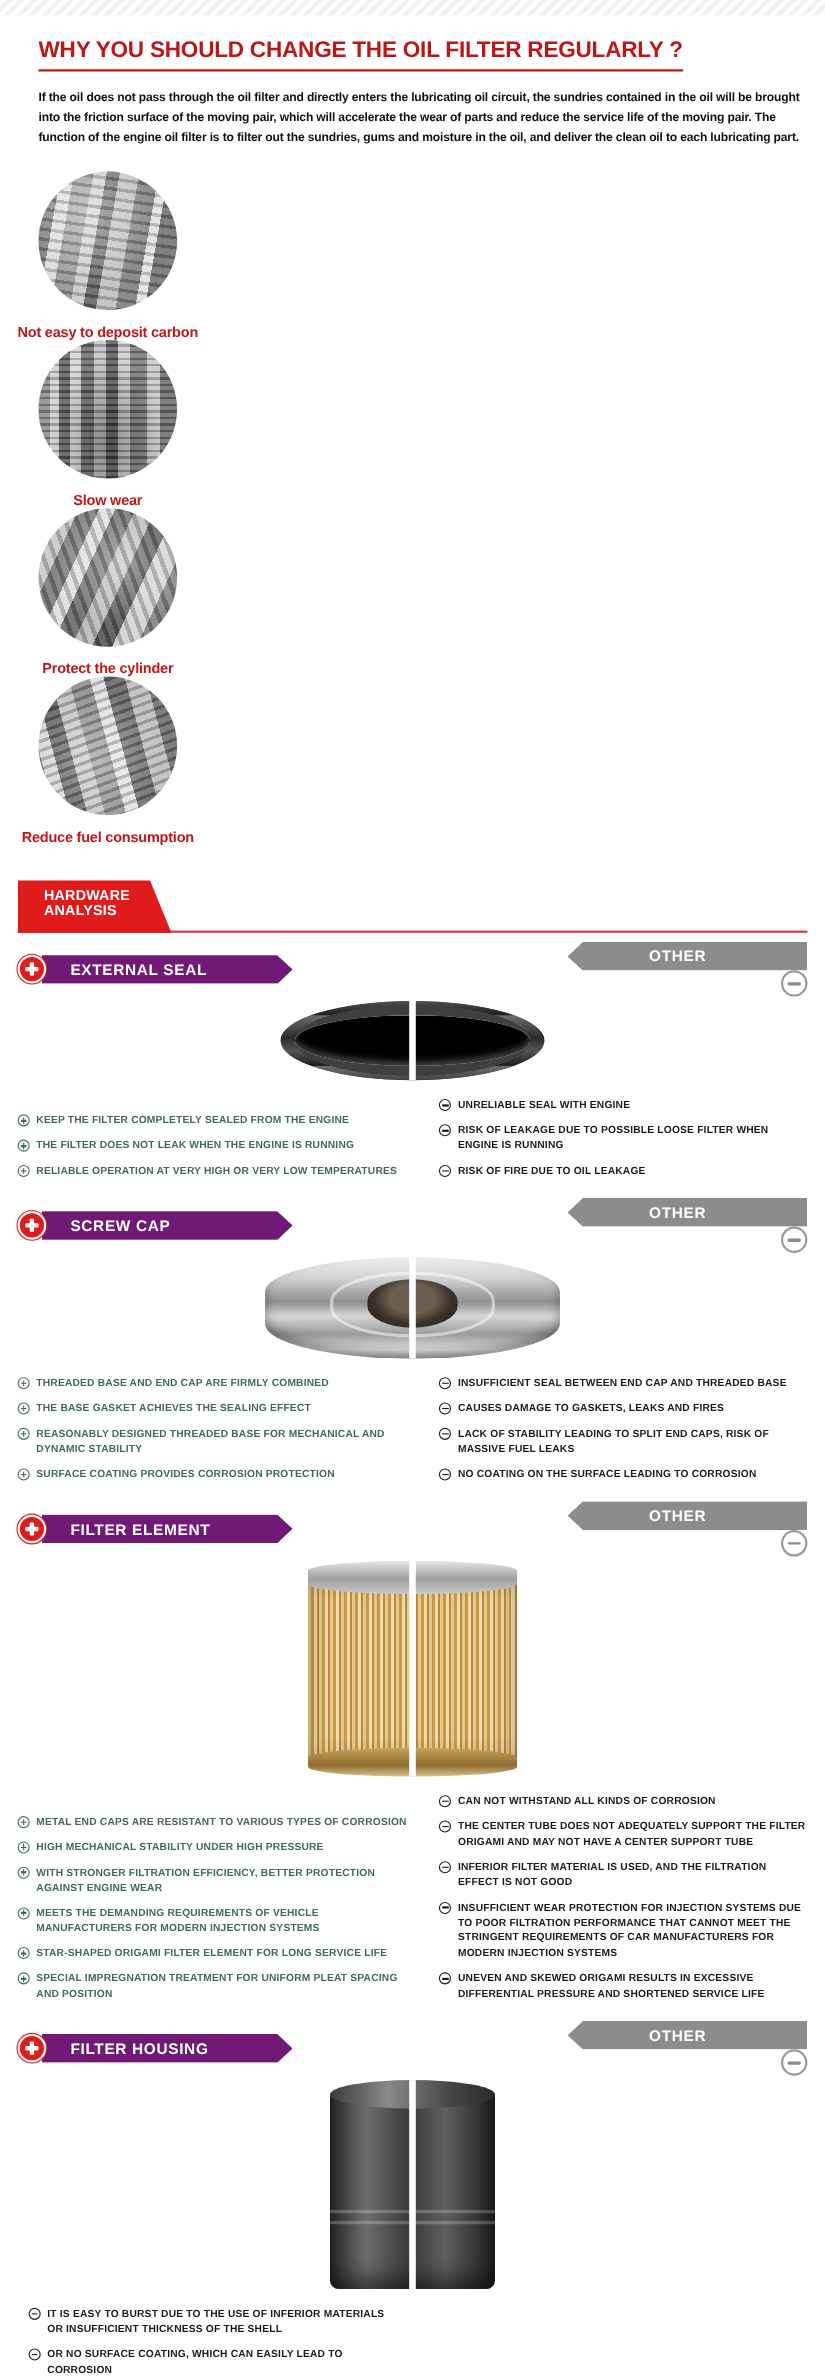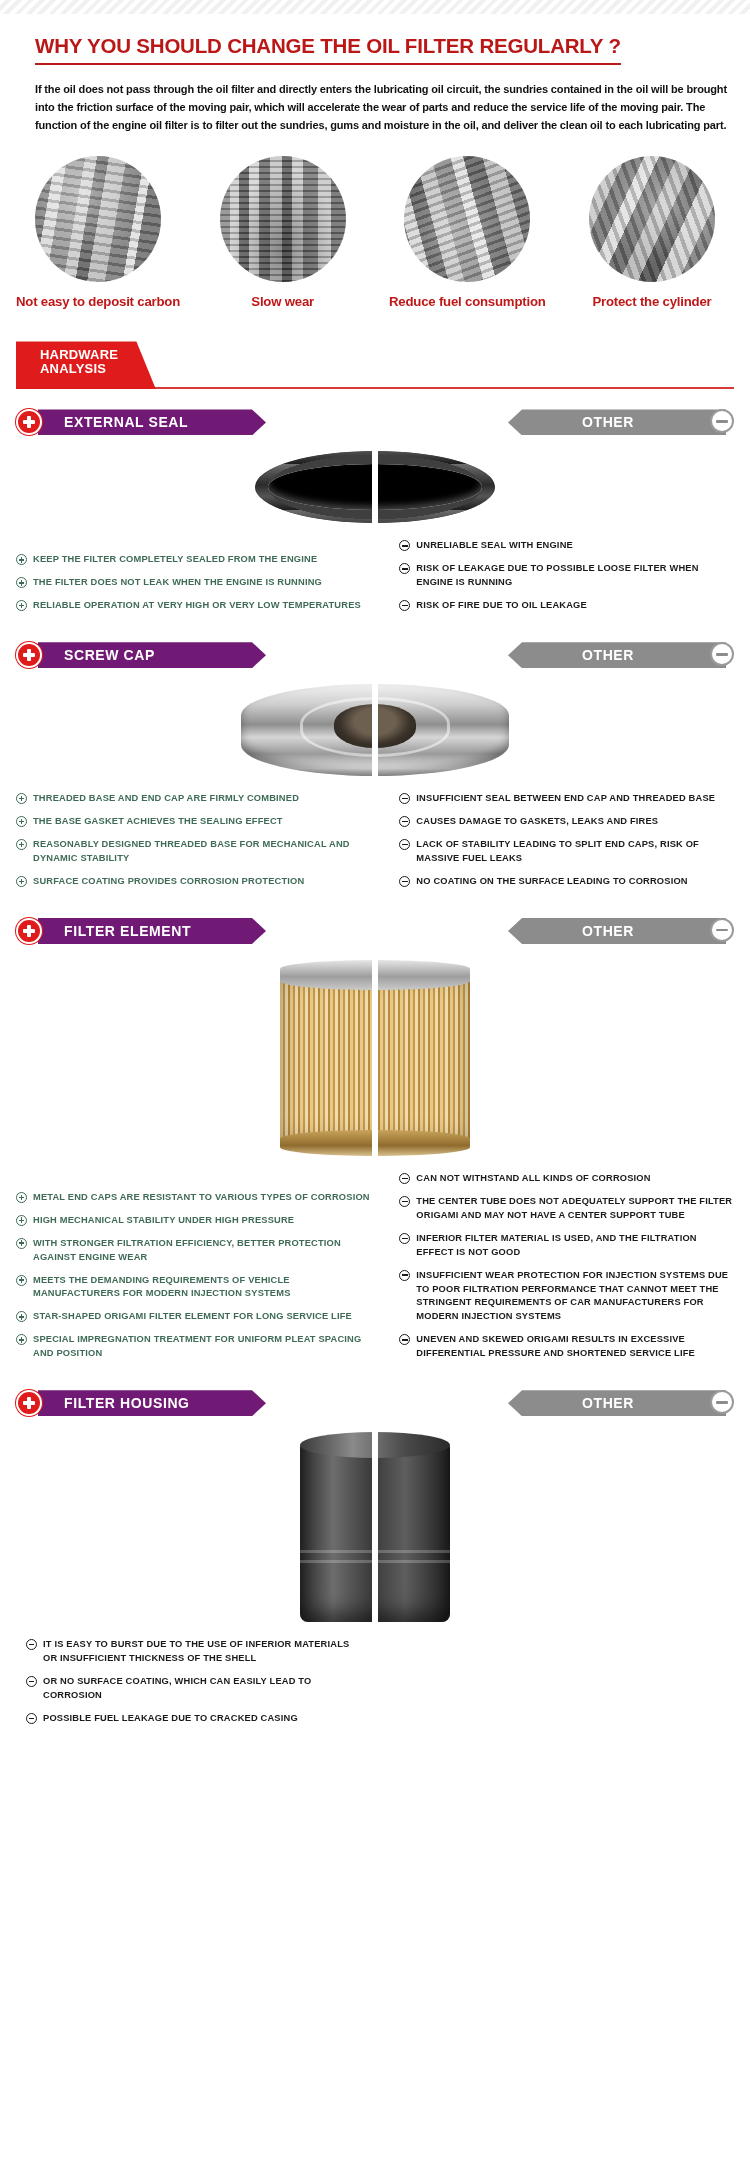--- a/index.html
+++ b/index.html
@@ -40,20 +40,21 @@
     color: #111;
     letter-spacing: -0.15px;
     max-width: 712px;
   }
 
   
   .circles {
     display: flex;
     justify-content: space-between;
     padding: 22px 14px 0 14px;
+    flex-direction: column;
   }
   .circle-cell { width: 168px; text-align: center; }
   .circle-img {
     width: 126px; height: 126px;
     border-radius: 50%;
     margin: 0 auto;
     position: relative;
     overflow: hidden;
     background: #8e8e8e;
   }
@@ -156,21 +157,21 @@
   .bar-red {
     height: 26px; width: 228px; margin-left: -4px;
     background: #701a75;
     color: #fff; font-size: 14px; font-weight: bold;
     letter-spacing: 0.6px;
     display: flex; align-items: center;
     padding-left: 26px;
     clip-path: polygon(0 0, calc(100% - 14px) 0, 100% 50%, calc(100% - 14px) 100%, 0 100%);
   }
   .sec-head-right {
-    display: flex; align-items: flex-start; margin-left: auto;
+    display: flex; align-items: flex-end; margin-left: auto; flex-direction: column;
   }
   .bar-gray {
     height: 26px; width: 218px;
     background: #8c8c8c;
     color: #fff; font-size: 14px; font-weight: bold;
     letter-spacing: 0.6px;
     display: flex; align-items: center; justify-content: center;
     padding-right: 18px;
     clip-path: polygon(14px 0, 100% 0, 100% 100%, 14px 100%, 0 50%);
   }
@@ -328,26 +329,26 @@
   <div class="circles">
     <div class="circle-cell">
       <div class="circle-img eng-a"></div>
       <div class="circle-cap">Not easy to deposit carbon</div>
     </div>
     <div class="circle-cell">
       <div class="circle-img eng-b"></div>
       <div class="circle-cap">Slow wear</div>
     </div>
     <div class="circle-cell">
+      <div class="circle-img eng-c"></div>
+      <div class="circle-cap">Protect the cylinder</div>
+    </div>
+    <div class="circle-cell">
       <div class="circle-img eng-d"></div>
       <div class="circle-cap">Reduce fuel consumption</div>
-    </div>
-    <div class="circle-cell">
-      <div class="circle-img eng-c"></div>
-      <div class="circle-cap">Protect the cylinder</div>
     </div>
   </div>
 
   <div class="hw-wrap">
     <div class="hw-line"></div>
     <div class="hw-tag">
       <div>HARDWARE</div>
       <div>ANALYSIS</div>
     </div>
   </div>

